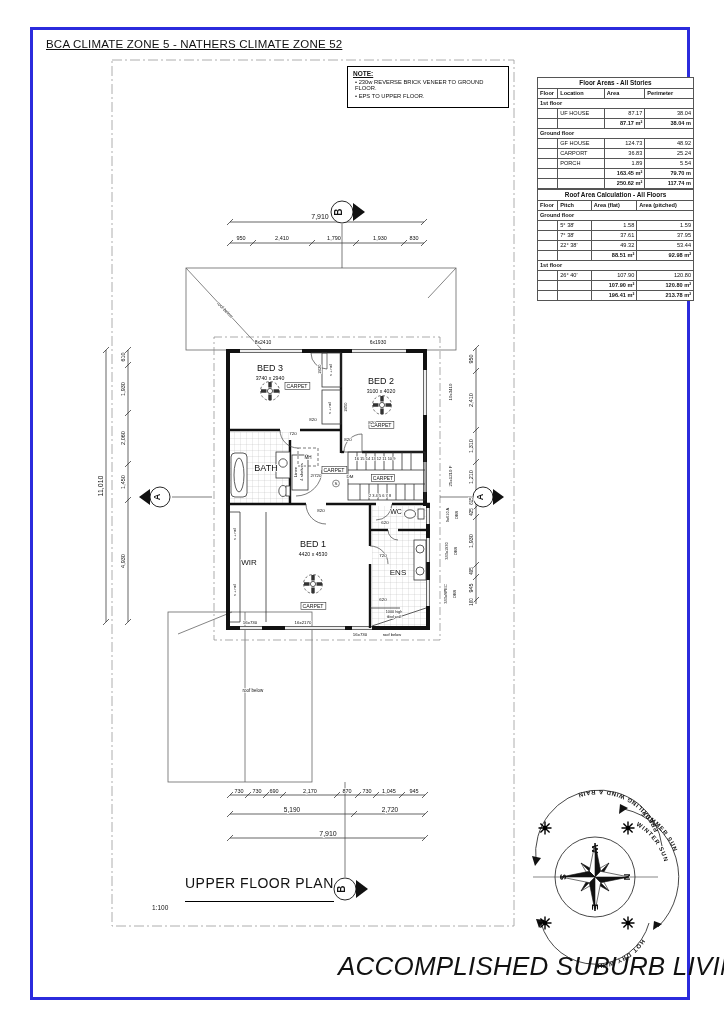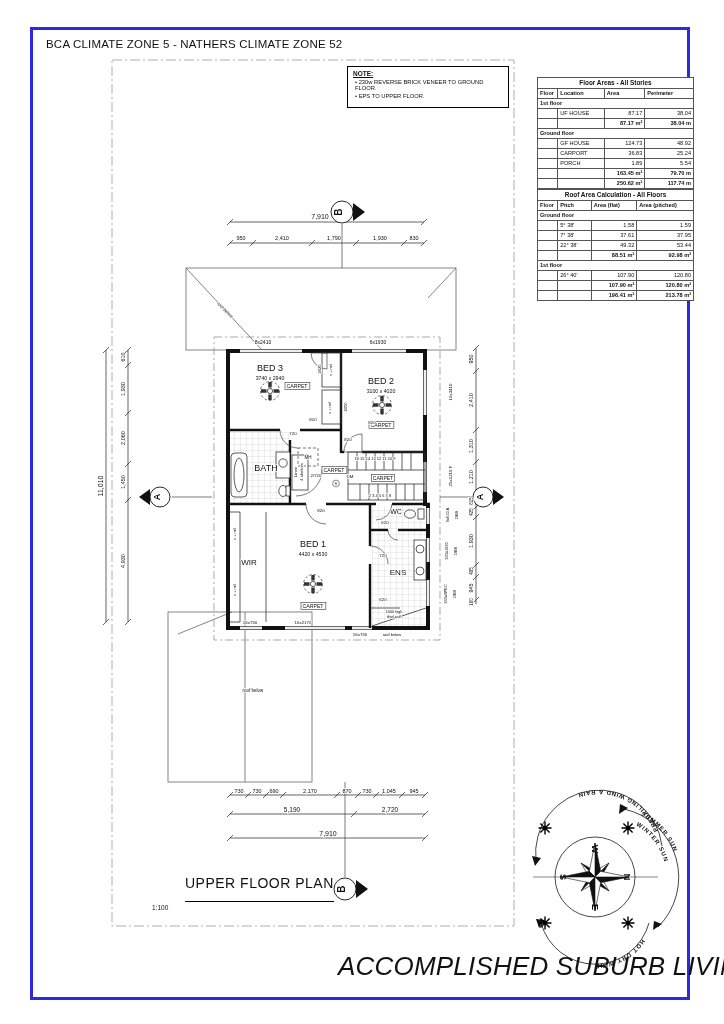--- a/index.html
+++ b/index.html
@@ -1,18 +1,18 @@
 <!DOCTYPE html>
 <html><head>
 <meta charset="utf-8">
 <style>
   html,body{margin:0;padding:0;background:#fff;}
   body{width:724px;height:1024px;position:relative;font-family:"Liberation Sans",sans-serif;color:#111;overflow:hidden;}
   .frame{position:absolute;left:30px;top:27px;width:660px;height:973px;border:3px solid #2b2bdd;box-sizing:border-box;}
-  .hdr{position:absolute;left:46px;top:38px;font-size:11.5px;letter-spacing:.2px;}
+  .hdr{position:absolute;left:46px;top:38px;font-size:11.5px;letter-spacing:.2px;text-decoration:underline;}
   #plan-svg{position:absolute;left:0;top:0;}
   svg{font-family:"Liberation Sans",sans-serif;}
   .plbl{paint-order:stroke;stroke:#fff;stroke-width:1.4px;fill:#111;}
   
   .note{position:absolute;left:347px;top:66px;width:162px;height:42px;border:1.6px solid #000;background:#fff;box-sizing:border-box;padding:3px 5px;}
   .note-title{font-size:6.5px;font-weight:bold;text-decoration:underline;}
   .note ul{margin:2px 0 0 2px;padding:0;list-style:none;}
   .note li{font-size:5.8px;margin-top:2px;}
   .note li::before{content:"•  ";}
   

